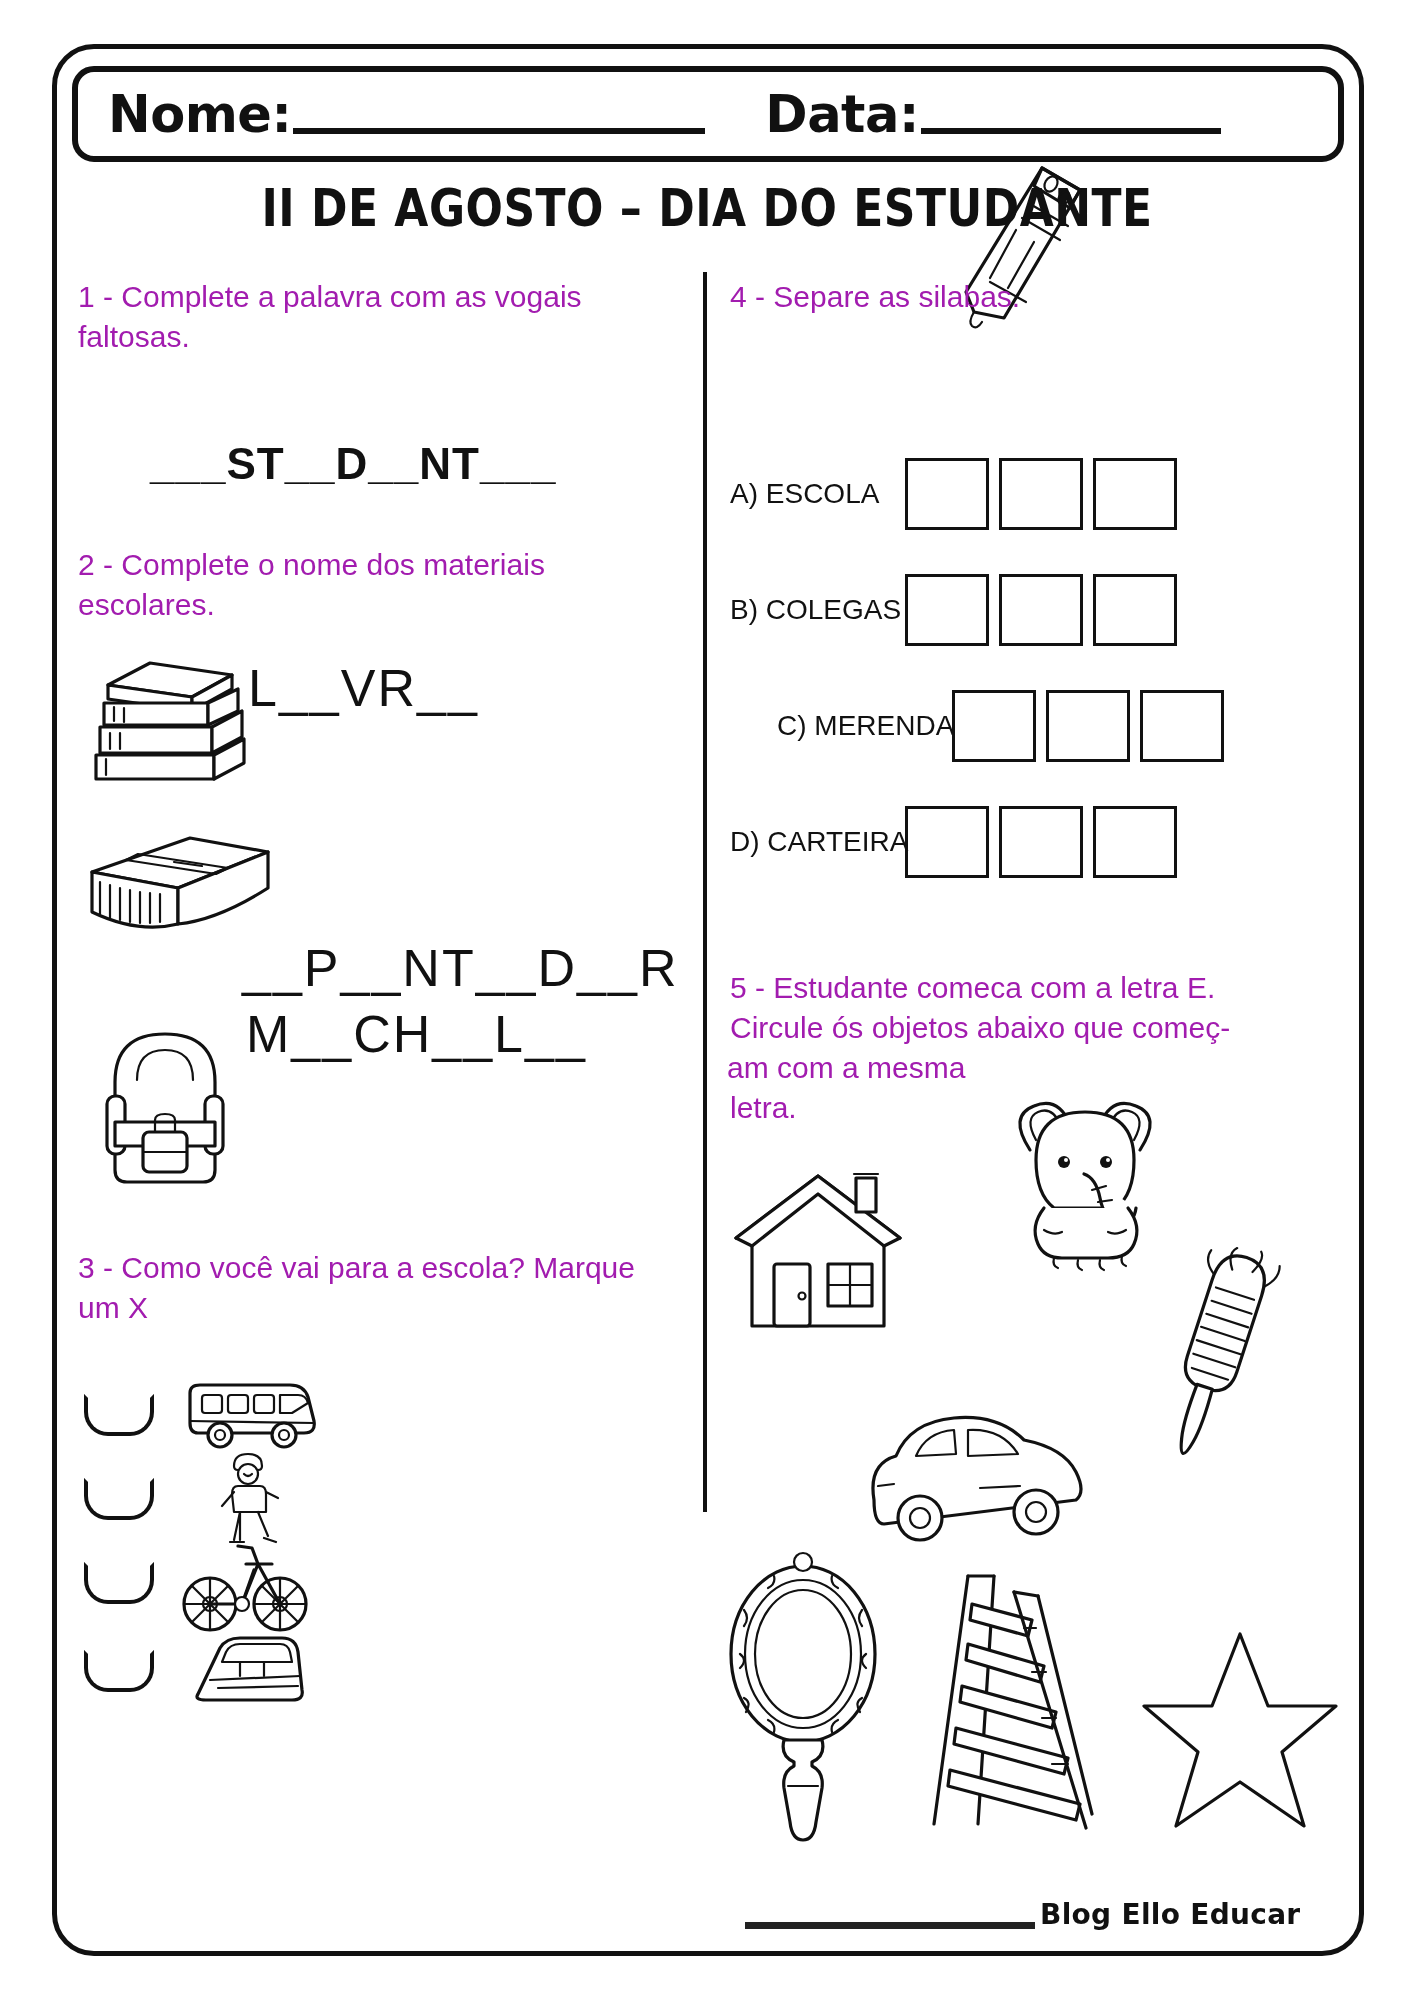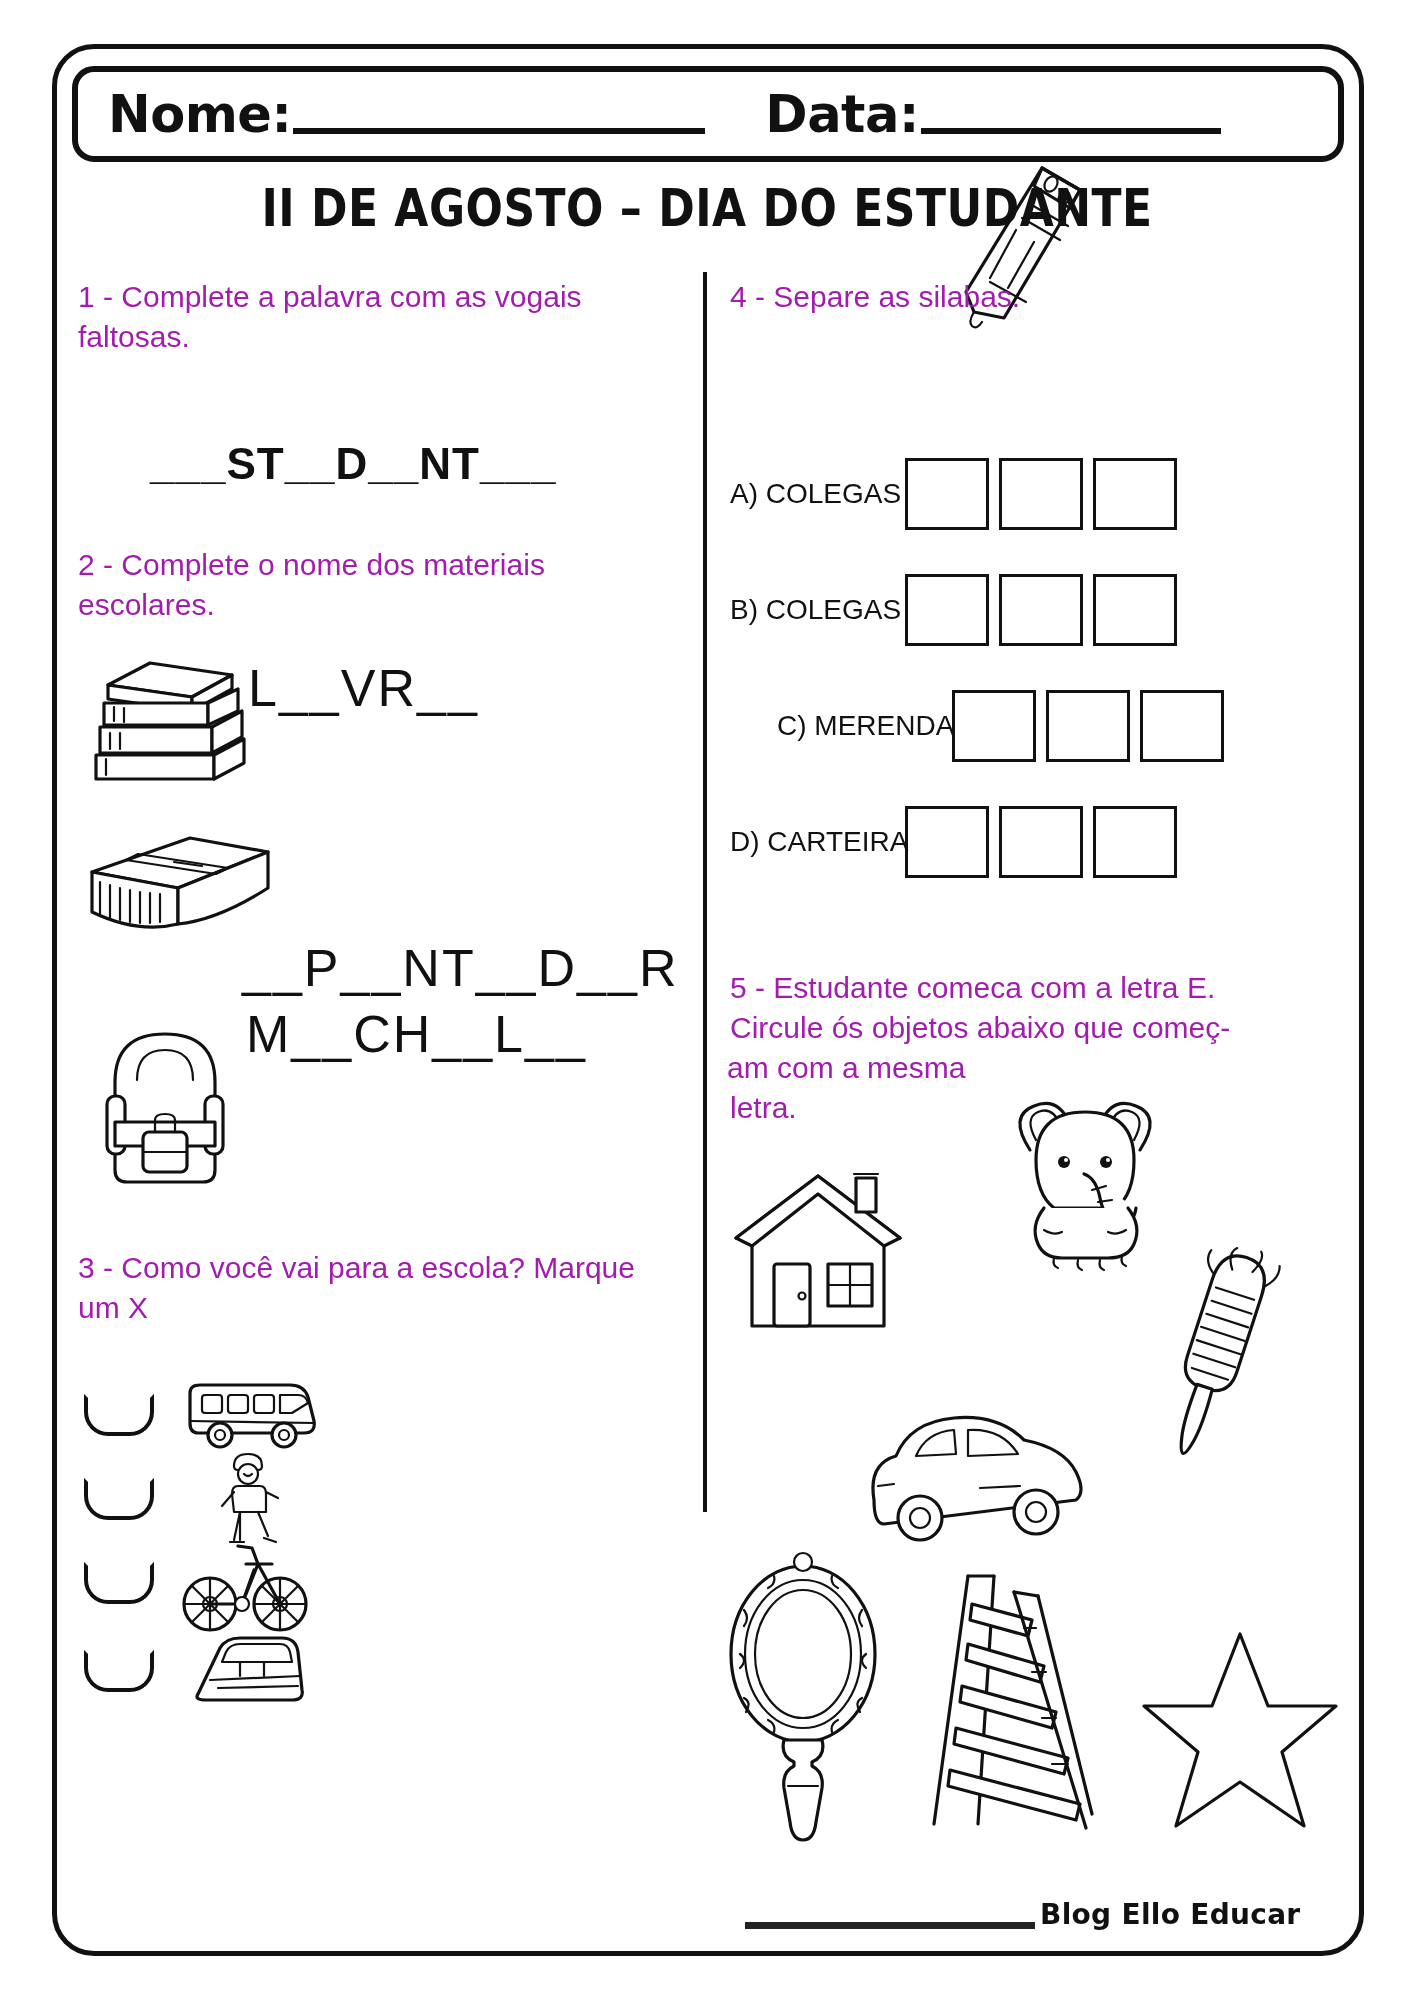--- a/index.html
+++ b/index.html
@@ -291,21 +291,21 @@
     <path class="ln-thin" d="M46 20 q4 -8 14 -8 L100 12 q8 0 10 8 L112 30 L42 30 Z"></path>
     <path class="ln-thin" d="M30 48 L120 44"></path>
     <path class="ln-thin" d="M38 56 L118 54"></path>
     <path class="ln-thin" d="M60 30 L60 44 M84 30 L84 44"></path>
   </svg>
 </div>
 
 <div class="q" style="left:730px; top:277px; width:540px;">4 - Separe as silabas.</div>
 
 <div class="syl-row" style="left:730px; top:458px;">
-  <span class="syl-label">A) COLEGAS</span>
+  <span class="syl-label">A) ESCOLA</span>
   <span class="syl-box"></span>
   <span class="syl-box"></span>
   <span class="syl-box"></span>
 </div>
 
 <div class="syl-row" style="left:730px; top:574px;">
   <span class="syl-label">B) COLEGAS</span>
   <span class="syl-box"></span>
   <span class="syl-box"></span>
   <span class="syl-box"></span>

